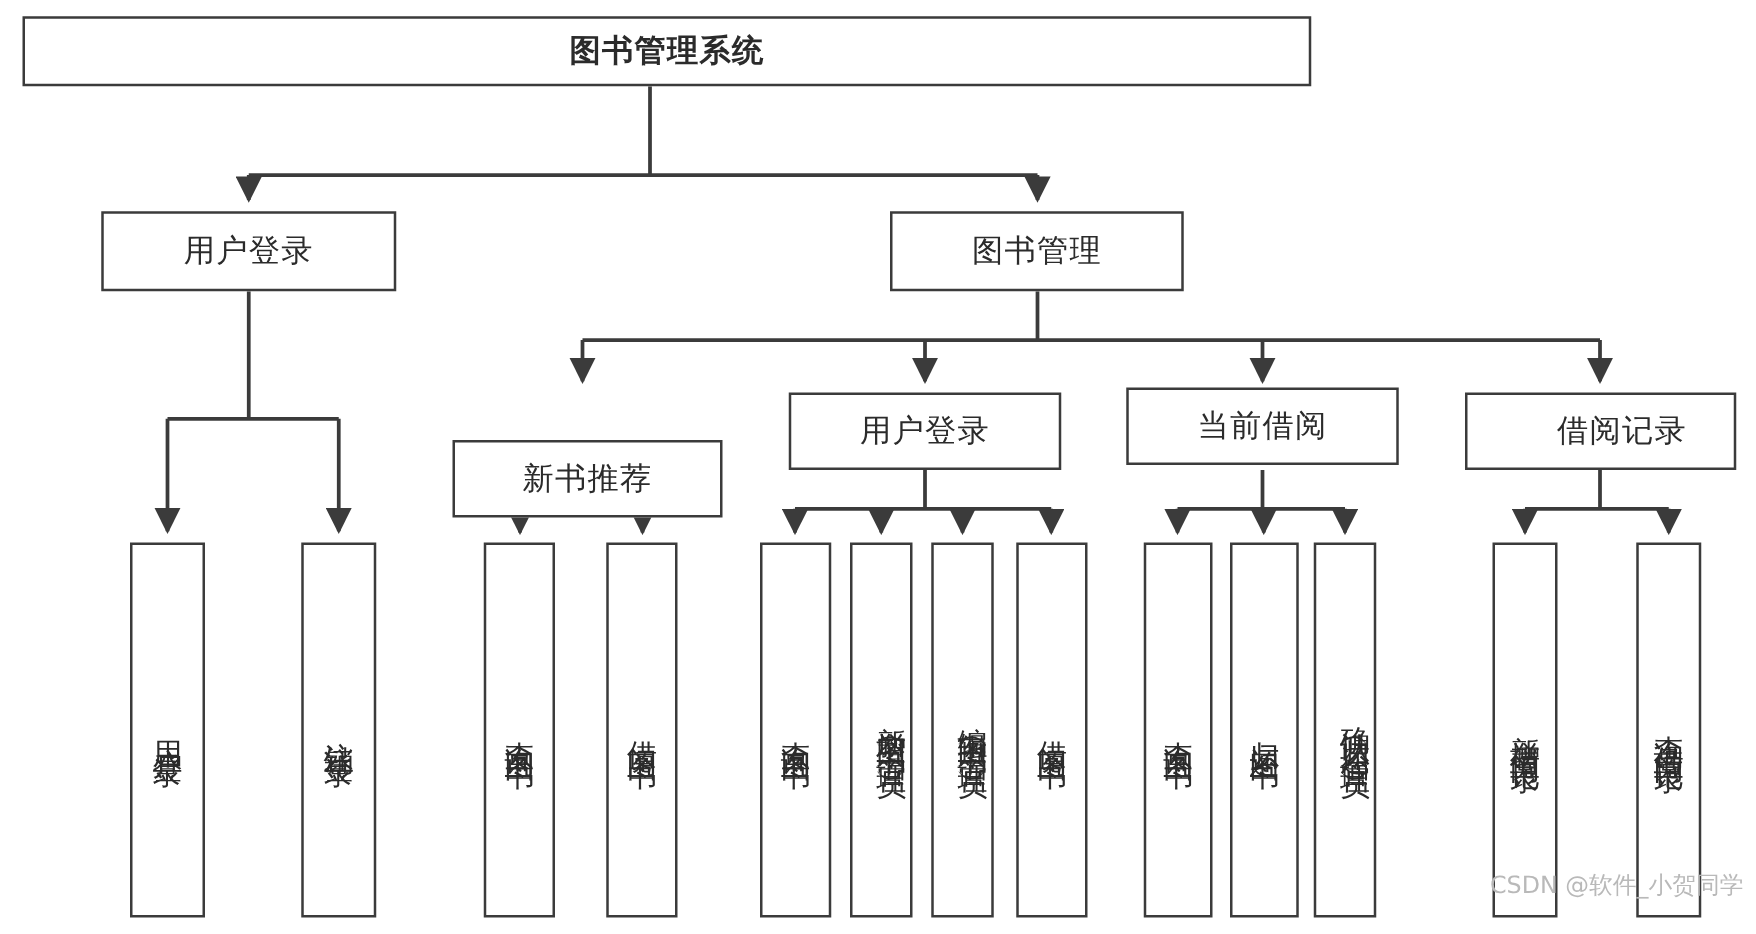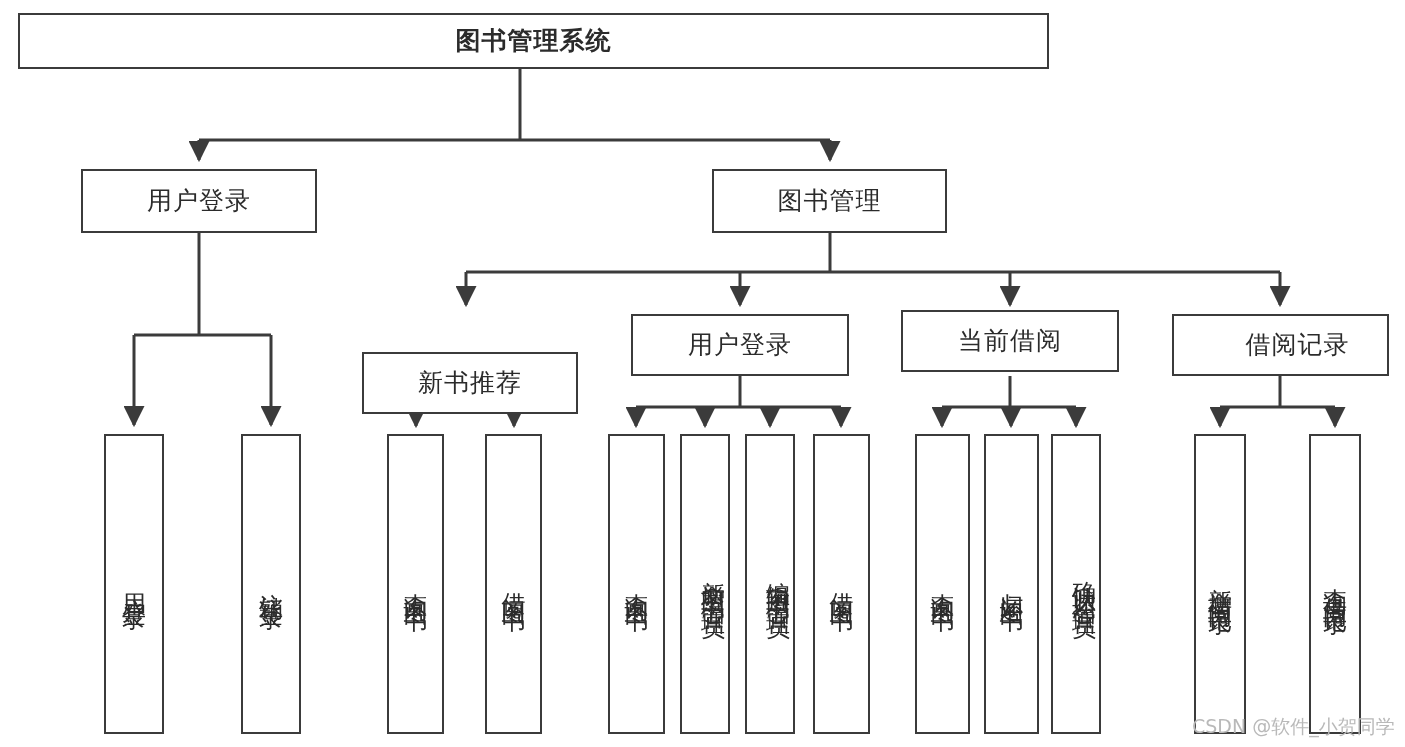--- a/index.html
+++ b/index.html
@@ -56,21 +56,21 @@
     text-orientation: upright;
     display: block;
     white-space: nowrap;
   }
   .node.vert.center-v {
     align-items: center;
   }
   .watermark {
     position: absolute;
     left: 1192px;
-    top: 714px;
+    top: 695px;
     font-size: 19px;
     color: #b9b9b9;
     white-space: nowrap;
     z-index: 5;
     font-family: "DejaVu Sans", "Liberation Sans", sans-serif;
   }
 </style>
 </head>
 <body>
 

